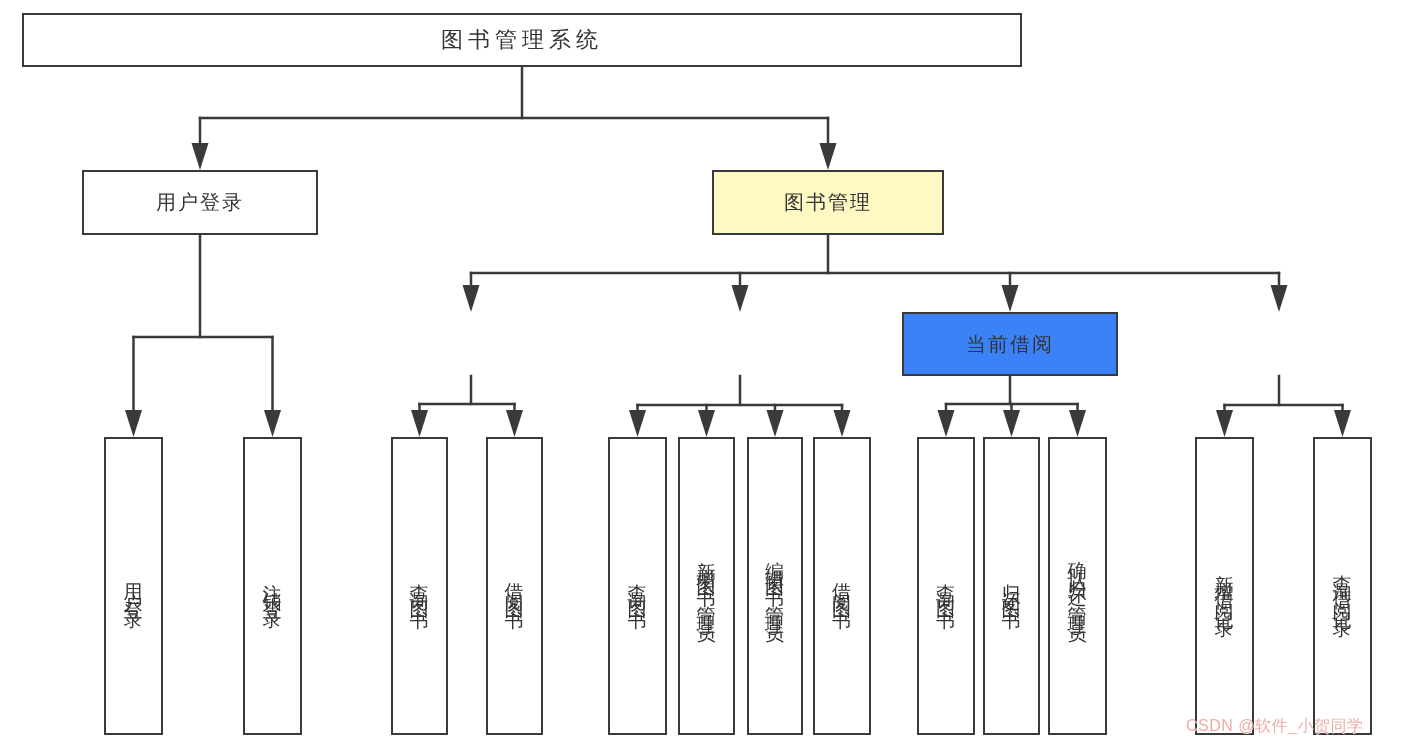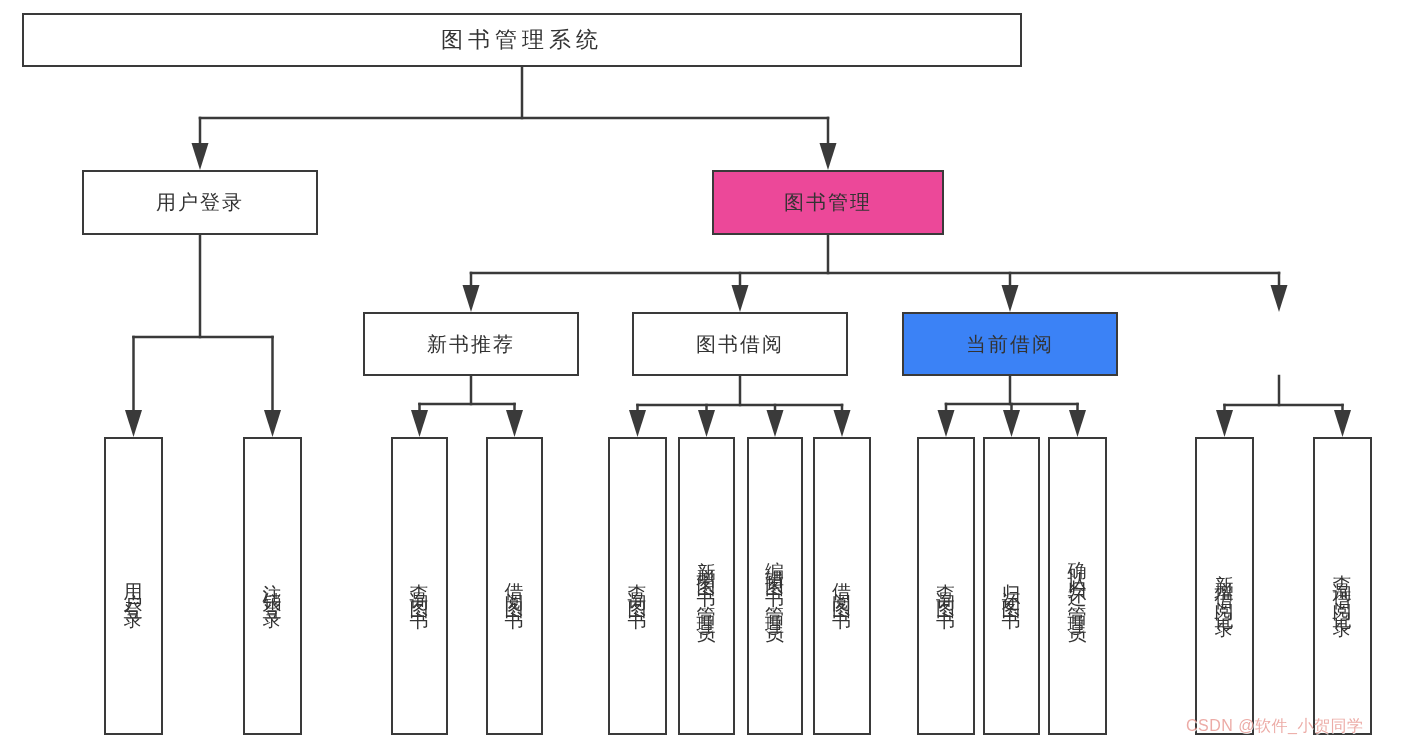--- a/index.html
+++ b/index.html
@@ -122,28 +122,22 @@
       <line x1="1342.5" y1="405" x2="1342.5" y2="414" stroke="#3a3a3a" stroke-width="2.5" stroke-linecap="square"></line>
       <polygon points="1334,410 1351,410 1342.5,437" fill="#3a3a3a"></polygon>
     </svg>
 
   <div class="node horizontal" id="node-root" style="left: 22px; top: 13px; width: 1000px; height: 54px; border-color: rgb(58, 58, 58); background: rgb(255, 255, 255); color: rgb(51, 51, 51);">
       <span class="node-label">图书管理系统</span>
     </div>
     <div class="node horizontal" id="node-login" style="left: 82px; top: 170px; width: 236px; height: 65px; border-color: rgb(58, 58, 58); background: rgb(255, 255, 255); color: rgb(51, 51, 51);">
       <span class="node-label">用户登录</span>
     </div>
-    <div class="node horizontal" id="node-mgmt" style="left: 712px; top: 170px; width: 232px; height: 65px; border-color: rgb(58, 58, 58); background: #ec4899; color: rgb(51, 51, 51);">
+    <div class="node horizontal" id="node-mgmt" style="left: 712px; top: 170px; width: 232px; height: 65px; border-color: rgb(58, 58, 58); background: #fef9c3; color: rgb(51, 51, 51);">
       <span class="node-label">图书管理</span>
-    </div>
-    <div class="node horizontal" id="node-rec" style="left: 363px; top: 312px; width: 216px; height: 64px; border-color: rgb(58, 58, 58); background: rgb(255, 255, 255); color: rgb(51, 51, 51);">
-      <span class="node-label">新书推荐</span>
-    </div>
-    <div class="node horizontal" id="node-borrow" style="left: 632px; top: 312px; width: 216px; height: 64px; border-color: rgb(58, 58, 58); background: rgb(255, 255, 255); color: rgb(51, 51, 51);">
-      <span class="node-label">图书借阅</span>
     </div>
     <div class="node horizontal" id="node-current" style="left: 902px; top: 312px; width: 216px; height: 64px; border-color: rgb(58, 58, 58); background: #3b82f6; color: rgb(51, 51, 51);">
       <span class="node-label">当前借阅</span>
     </div>
     <div class="node vertical" id="node-user_login" style="left: 104px; top: 437px; width: 59px; height: 298px; border-color: rgb(58, 58, 58); background: rgb(255, 255, 255); color: rgb(51, 51, 51);">
       <span class="node-label">用户登录</span>
     </div>
     <div class="node vertical" id="node-logout" style="left: 243px; top: 437px; width: 59px; height: 298px; border-color: rgb(58, 58, 58); background: rgb(255, 255, 255); color: rgb(51, 51, 51);">
       <span class="node-label">注销登录</span>
     </div>

